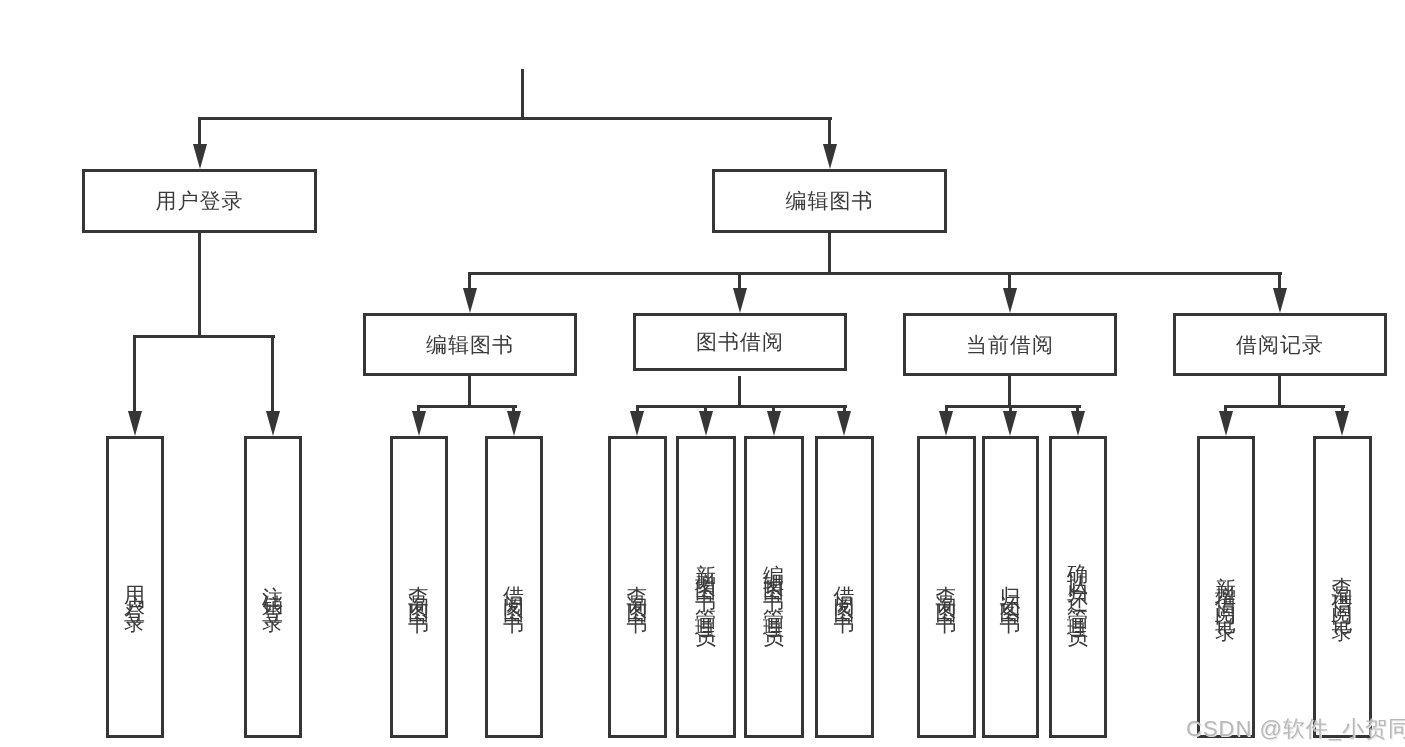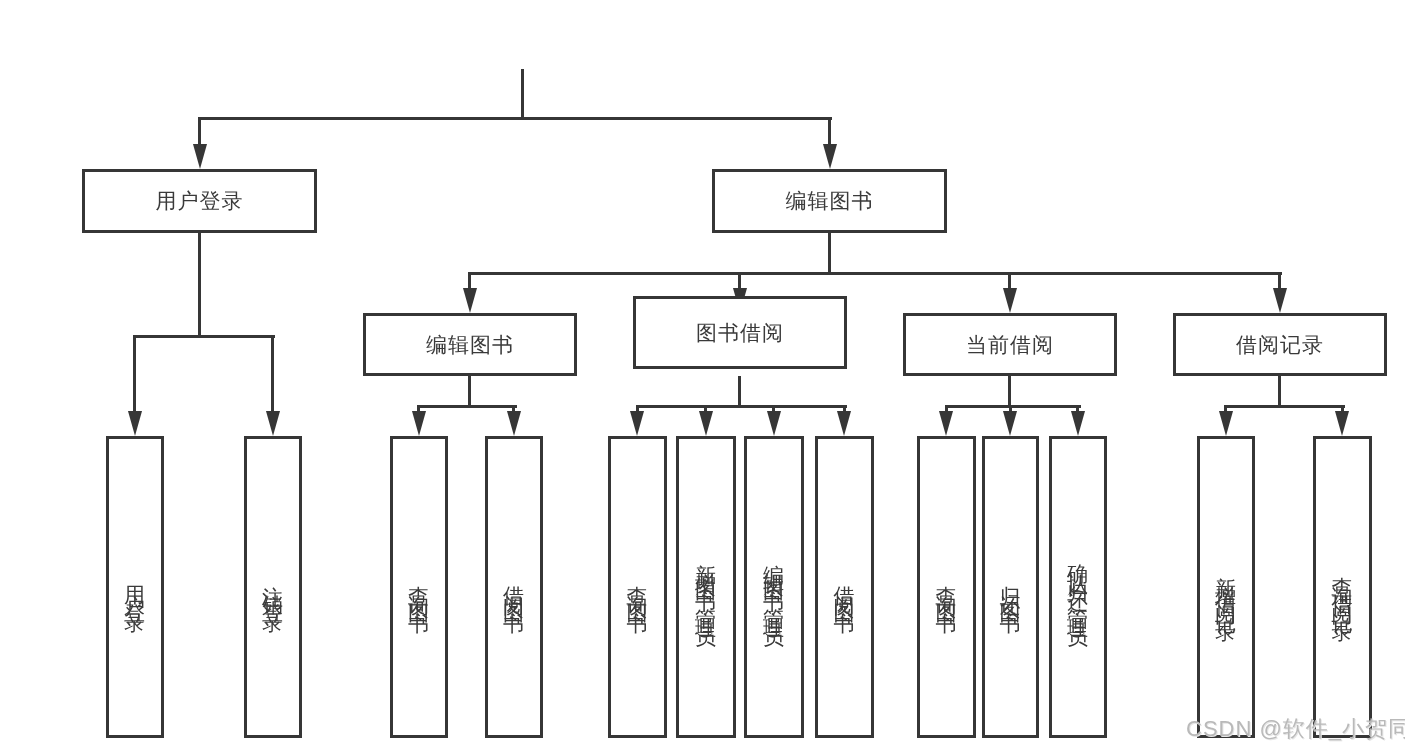--- a/index.html
+++ b/index.html
@@ -66,21 +66,21 @@
   <div class="line" style="left:738px;top:272px;width:3px;height:18px;"></div>
   <div class="arrow" style="left:733px;top:288px;"></div>
   <div class="line" style="left:1008px;top:272px;width:3px;height:18px;"></div>
   <div class="arrow" style="left:1003px;top:288px;"></div>
   <div class="line" style="left:1278px;top:272px;width:3px;height:18px;"></div>
   <div class="arrow" style="left:1273px;top:288px;"></div>
 
   <div class="hbox" style="left:363px;top:313px;width:214px;height:63px;">
     <span>编辑图书</span>
   </div>
-  <div class="hbox" style="left:633px;top:296px;width:214px;height:73px;">
+  <div class="hbox" style="left:633px;top:313px;width:214px;height:58px;">
     <span>图书借阅</span>
   </div>
   <div class="hbox" style="left:1173px;top:313px;width:214px;height:63px;">
     <span>借阅记录</span>
   </div>
   <div class="hbox" style="left:903px;top:313px;width:214px;height:63px;">
     <span>当前借阅</span>
   </div>
 
   <div class="line" style="left:468px;top:376px;width:3px;height:32px;"></div>

